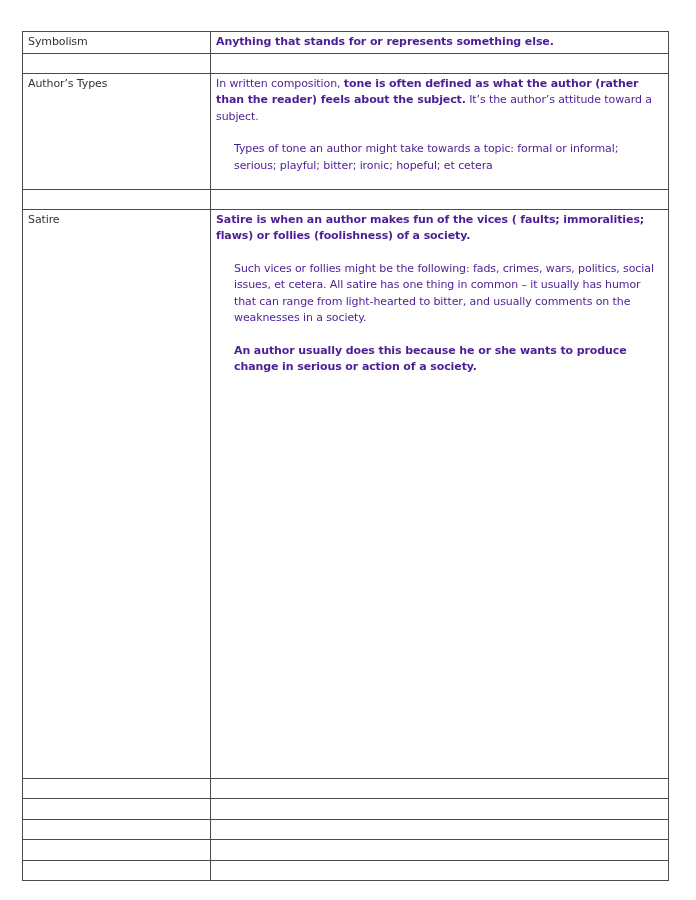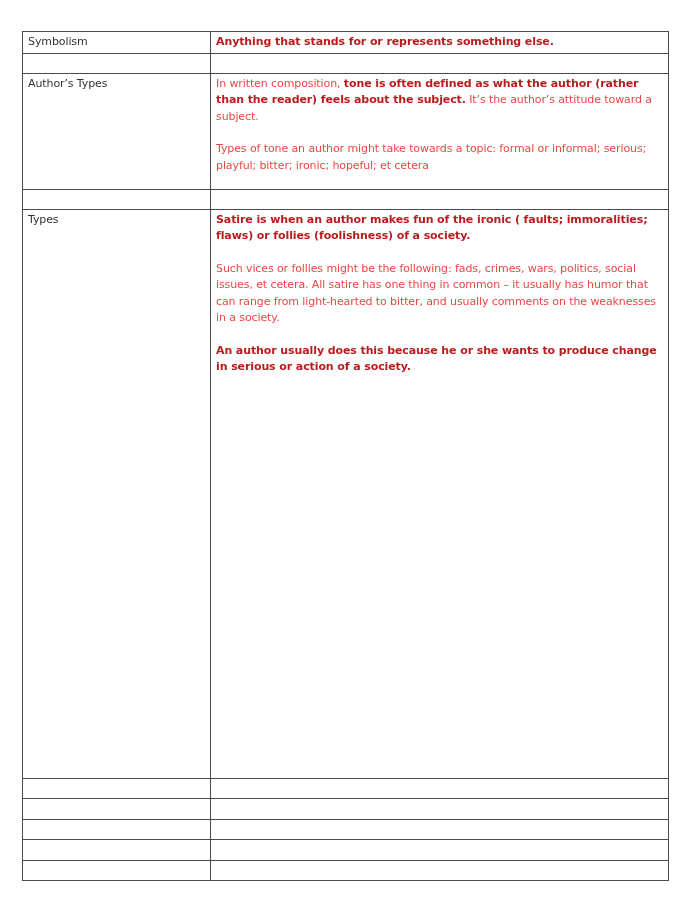--- a/index.html
+++ b/index.html
@@ -15,24 +15,24 @@
       padding: 2px 6px 2px 5px; box-sizing: border-box;
     }
     col.c1 { width: 188px; }
     col.c2 { width: 458px; }
     tr.r-sym td { height: 21px; }
     tr.r-empty td { height: 20px; }
     tr.r-tone td { height: 116px; }
     tr.r-satire td { height: 569px; }
     tr.r-blank td { height: 20.5px; }
     .term { font-weight: normal; color: #333; }
-    .b { font-weight: bold; color: #b91c1c; }
-    .n { color: #ef4444; }
+    .b { font-weight: bold; color: #4c1d95; }
+    .n { color: #4c1d95; }
     p { margin: 0; }
-    p + p { margin-top: 16px; }
+    p + p { margin-top: 16px; margin-left: 18px; }
   </style>
 </head>
 <body>
 
 <table class="terms">
   <colgroup>
       <col class="c1">
       <col class="c2">
     </colgroup>
   <tbody>
@@ -49,23 +49,23 @@
       <td>
         <p><span class="n">In written composition, </span><span class="b">tone is often defined as what the author (rather than the reader) feels about the subject.</span><span class="n"> It’s the author’s attitude toward a subject.</span></p>
         <p class="n">Types of tone an author might take towards a topic: formal or informal; serious; playful; bitter; ironic; hopeful; et cetera</p>
       </td>
     </tr>
     <tr class="r-empty">
       <td></td>
       <td></td>
     </tr>
     <tr class="r-satire">
-      <td><span class="term">Types</span></td>
+      <td><span class="term">Satire</span></td>
       <td>
-        <p class="b">Satire is when an author makes fun of the ironic ( faults; immoralities; flaws) or follies (foolishness) of a society.</p>
+        <p class="b">Satire is when an author makes fun of the vices ( faults; immoralities; flaws) or follies (foolishness) of a society.</p>
         <p class="n">Such vices or follies might be the following: fads, crimes, wars, politics, social issues, et cetera.  All satire has one thing in common – it usually has humor that can range from light-hearted to bitter, and usually comments on the weaknesses in a society.</p>
         <p class="b">An author usually does this because he or she wants to produce change in serious or action of a society.</p>
       </td>
     </tr>
     <tr class="r-blank">
       <td></td>
       <td></td>
     </tr>
     <tr class="r-blank">
       <td></td>

